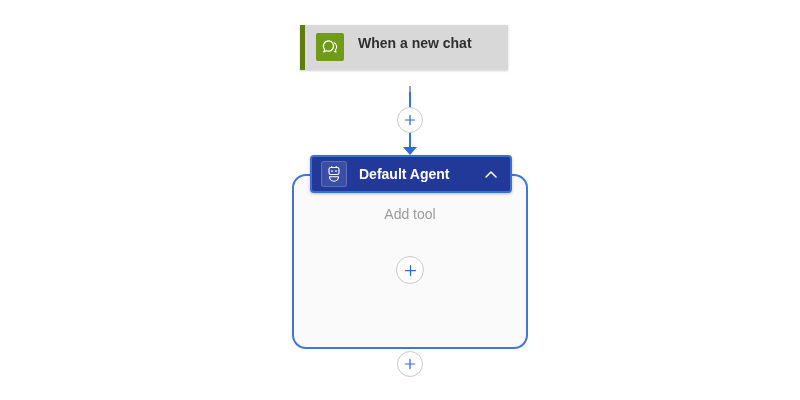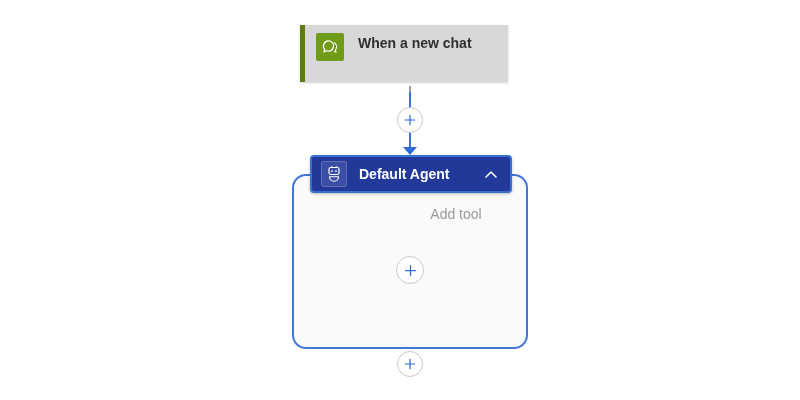--- a/index.html
+++ b/index.html
@@ -11,21 +11,21 @@
     width: 800px;
     height: 400px;
     background: #ffffff;
     overflow: hidden;
   }
 
   
   .trigger-card {
     position: absolute;
     left: 300px; top: 25px;
-    width: 208px; height: 57px;
+    width: 208px; height: 45px;
     background: #d8d8d8;
     border-left: 5px solid #5e7d10;
     box-shadow: 0 1px 2px rgba(0,0,0,0.18);
     display: flex;
     align-items: flex-start;
     cursor: pointer;
   }
   .trigger-icon-tile {
     width: 28px; height: 28px;
     margin: 8px 0 0 11px;
@@ -129,21 +129,20 @@
     padding: 2px;
   }
   .add-tool-label {
     position: absolute;
     left: 292px; top: 206px;
     width: 236px;
     text-align: center;
     font-size: 14px;
     color: #9b9b9f;
     z-index: 2;
-    margin-left: 46px;
   }
 </style>
 </head>
 <body>
 
 <div class="canvas">
 
   <div class="trigger-card">
     <span class="trigger-icon-tile">
       <svg width="20" height="20" viewBox="0 0 24 24">

